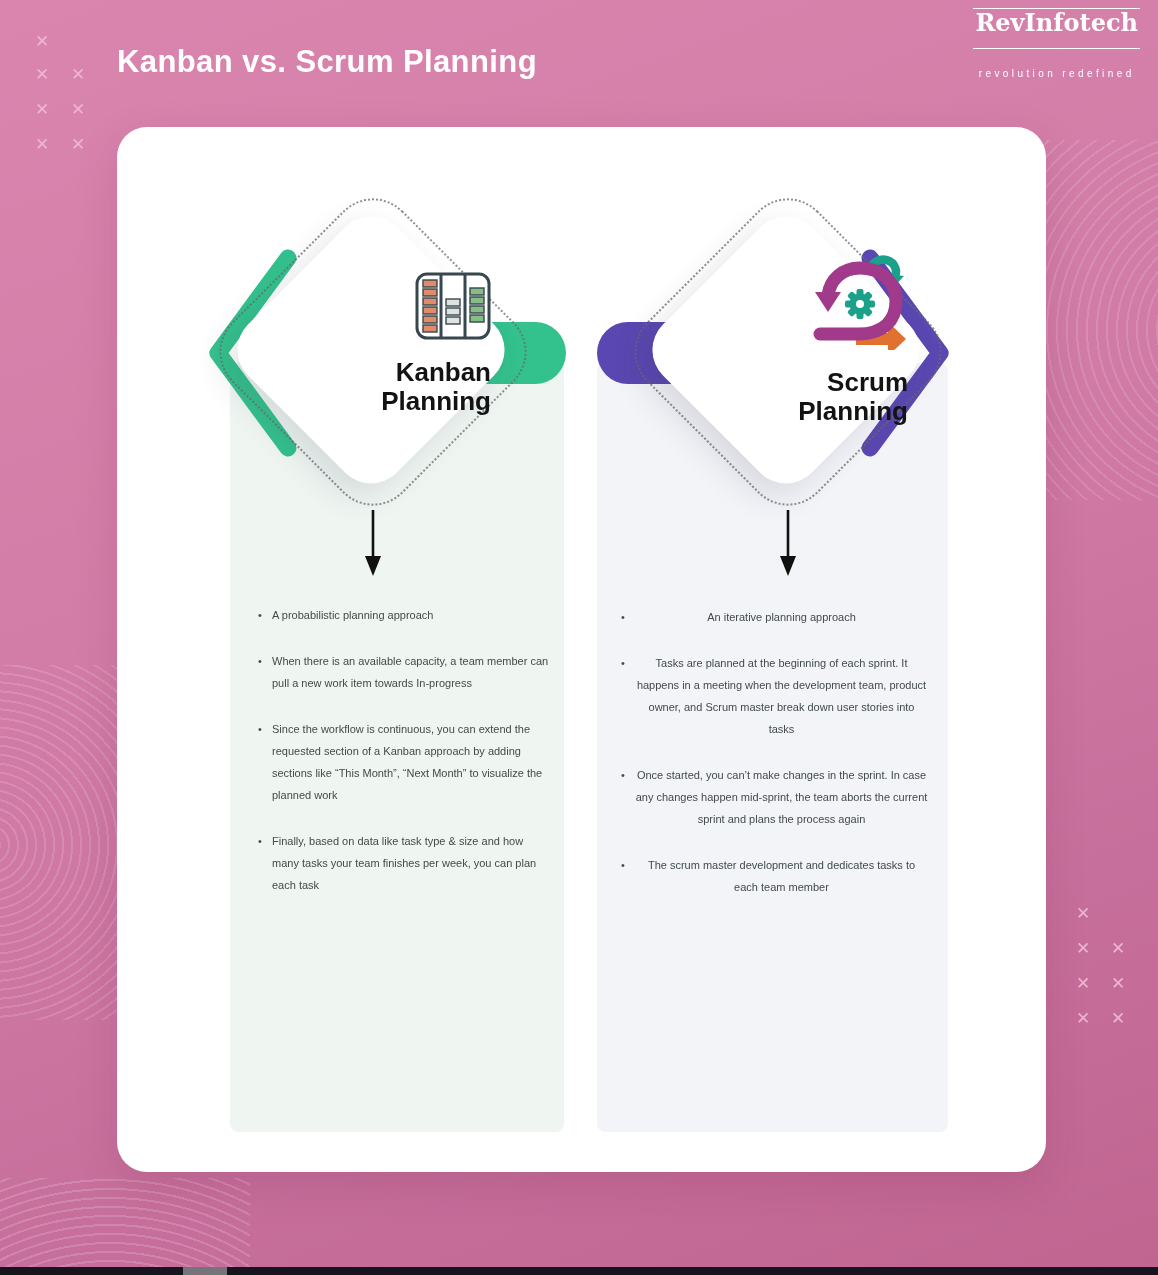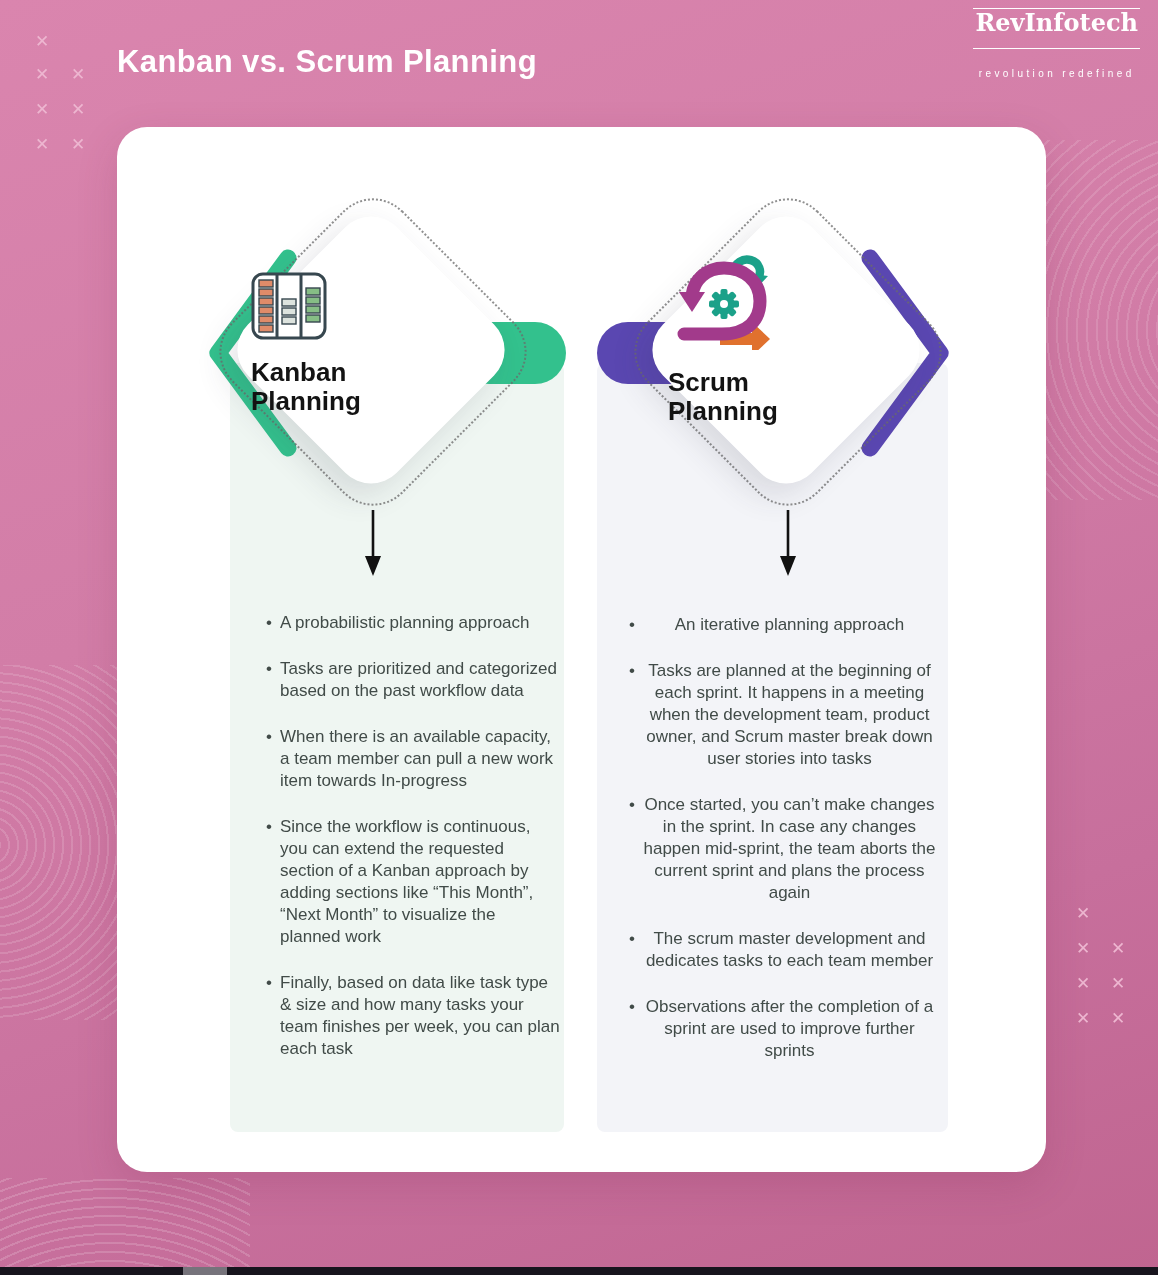--- a/index.html
+++ b/index.html
@@ -40,31 +40,31 @@
   .chevron{position:absolute;z-index:3;}
   
   .diamond-dotted{position:absolute;width:238px;height:238px;border:2px dotted #6b6b6b;
     border-radius:42px;transform:rotate(45deg);z-index:3;opacity:0.75;}
   .diamond{position:absolute;width:210px;height:210px;background:#fff;border-radius:36px;
     transform:rotate(45deg);box-shadow:0 16px 32px rgba(60,60,80,0.14);z-index:4;}
   .diamond-dotted.kanban{left:252px;top:231px;}
   .diamond.kanban{left:266px;top:245px;}
   .diamond-dotted.scrum{left:667px;top:231px;}
   .diamond.scrum{left:681px;top:245px;}
-  .diamond-inner{position:absolute;width:240px;z-index:5;text-align:left;}
+  .diamond-inner{position:absolute;width:240px;z-index:5;text-align:right;}
   .diamond-inner.kanban{left:251px;top:272px;}
   .diamond-inner.scrum{left:668px;top:254px;}
   .diamond-heading{font-size:26px;font-weight:bold;color:#131313;line-height:1.12;margin-top:14px;}
   
   .down-arrow{position:absolute;z-index:5;}
   .down-arrow.kanban{left:362px;top:508px;}
   .down-arrow.scrum{left:777px;top:508px;}
   
-  .bullets{position:absolute;z-index:6;list-style:none;margin:8px;padding:0;
-    font-size:17px;line-height:22px;color:#414b48;}
+  .bullets{position:absolute;z-index:6;list-style:none;margin:0;padding:0;
+    font-size:11px;line-height:22px;color:#414b48;}
   .bullets li{position:relative;padding-left:14px;margin-bottom:24px;}
   .bullets li::before{content:"\2022";position:absolute;left:0;top:0;}
   .bullets-kanban{left:258px;top:604px;width:294px;}
   .bullets-scrum{left:621px;top:606px;width:307px;text-align:center;}
   
   .bottom-bar{position:absolute;left:0;right:0;bottom:0;height:8px;background:#17141d;z-index:9;}
   .bottom-bar-segment{position:absolute;left:183px;top:0;width:44px;height:8px;background:#76737b;}
 </style>
 </head>
 <body>
@@ -180,31 +180,29 @@
     <line x1="11" y1="2" x2="11" y2="50" stroke="#111" stroke-width="2.6"></line>
     <polygon points="3,48 19,48 11,68" fill="#111"></polygon>
   </svg>
   <svg class="down-arrow scrum" width="22" height="70" viewBox="0 0 22 70">
     <line x1="11" y1="2" x2="11" y2="50" stroke="#111" stroke-width="2.6"></line>
     <polygon points="3,48 19,48 11,68" fill="#111"></polygon>
   </svg>
 
   <ul class="bullets bullets-kanban">
     <li>A probabilistic planning approach</li>
-    <li>Tasks are prioritized and categorized based on the past workflow data</li>
     <li>When there is an available capacity, a team member can pull a new work item towards In-progress</li>
     <li>Since the workflow is continuous, you can extend the requested section of a Kanban approach by adding sections like “This Month”, “Next Month” to visualize the planned work</li>
     <li>Finally, based on data like task type &amp; size and how many tasks your team finishes per week, you can plan each task</li>
   </ul>
 
   <ul class="bullets bullets-scrum">
     <li>An iterative planning approach</li>
     <li>Tasks are planned at the beginning of each sprint. It happens in a meeting when the development team, product owner, and Scrum master break down user stories into tasks</li>
     <li>Once started, you can’t make changes in the sprint. In case any changes happen mid-sprint, the team aborts the current sprint and plans the process again</li>
     <li>The scrum master development and dedicates tasks to each team member</li>
-    <li>Observations after the completion of a sprint are used to improve further sprints</li>
   </ul>
 
   <div class="bottom-bar">
     <div class="bottom-bar-segment"></div>
   </div>
 
 </div>
 
 </body></html>

